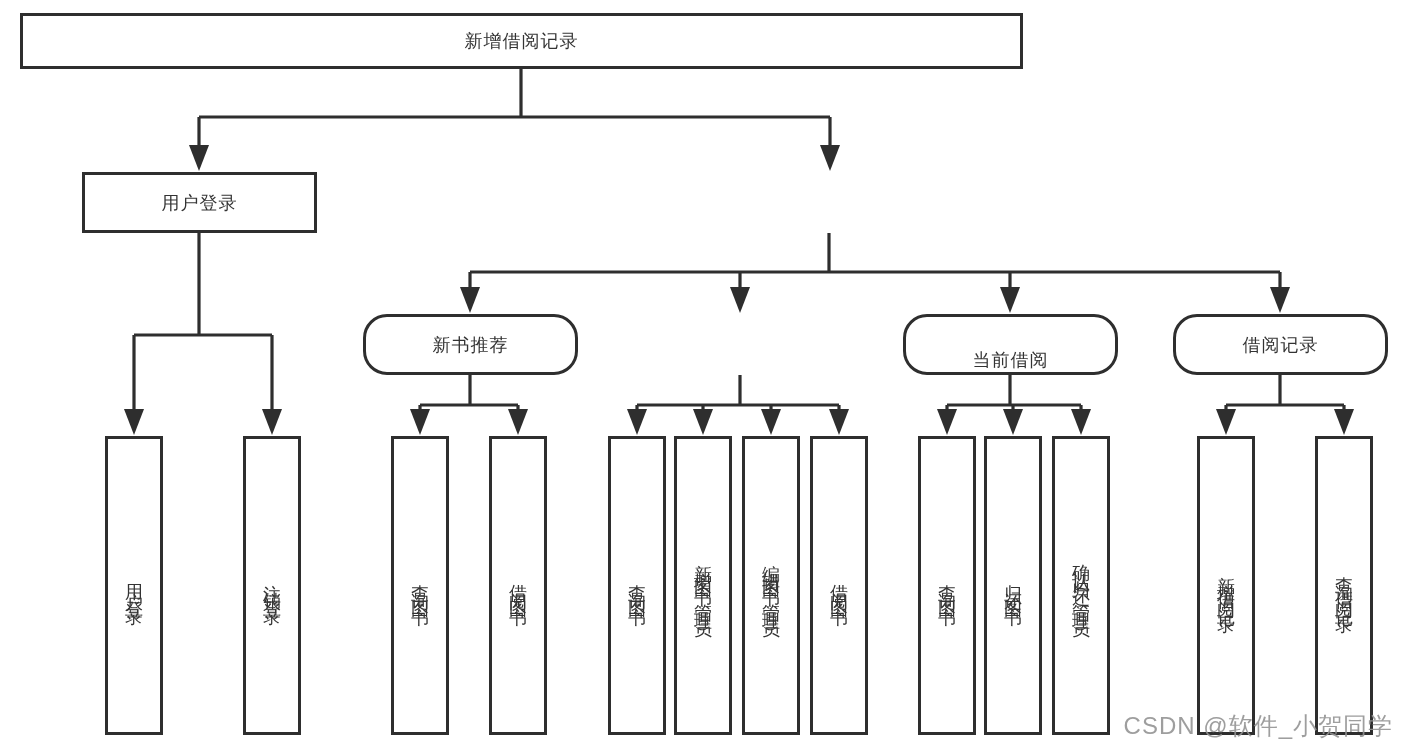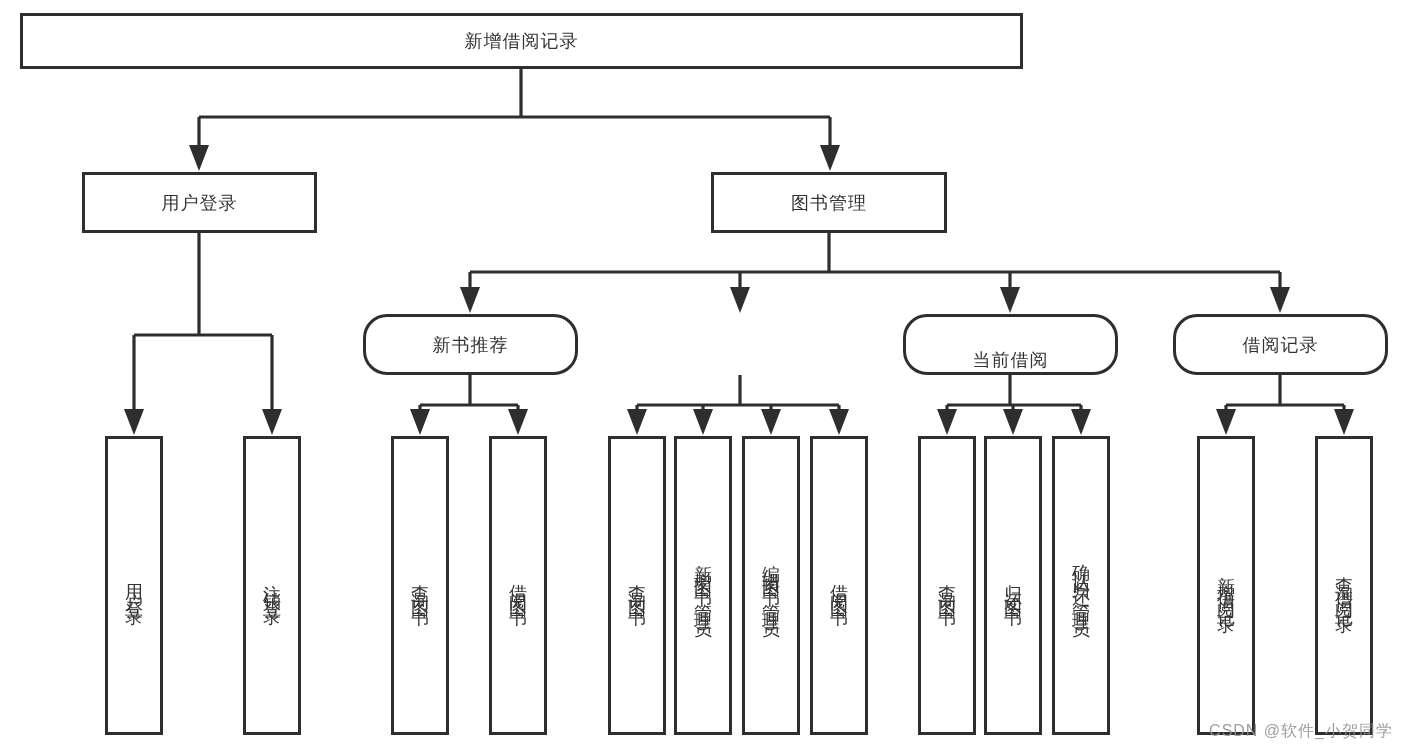--- a/index.html
+++ b/index.html
@@ -59,21 +59,21 @@
   .lf-6 { left: 742px; }  .lf-7 { left: 810px; }
   .lf-8 { left: 918px; }  .lf-9 { left: 984px; }
   .lf-10 { left: 1052px; }
   .lf-11 { left: 1197px; } .lf-12 { left: 1315px; }
   .watermark {
     position: absolute;
     right: 12px;
     bottom: 5px;
     z-index: 3;
     color: rgba(148,148,148,0.9);
-    font-size: 16px;
+    font-size: 24px;
     letter-spacing: 1px;
     pointer-events: none;
   }
 </style>
 </head>
 <body>
 
 <div class="canvas">
 
   <svg class="wires" viewBox="0 0 1405 747" xmlns="http://www.w3.org/2000/svg">
@@ -126,23 +126,20 @@
     </g>
   </svg>
 
   <div class="node root">
     <span>新增借阅记录</span>
   </div>
 
   <div class="node lvl2a">
     <span>用户登录</span>
   </div>
-  <div class="node lvl2b">
-    <span>图书管理</span>
-  </div>
 
   <div class="node lvl3 l3-0">
     <span>新书推荐</span>
   </div>
   <div class="node lvl3 l3-2">
     <span>当前借阅</span>
   </div>
   <div class="node lvl3 l3-3">
     <span>借阅记录</span>
   </div>

